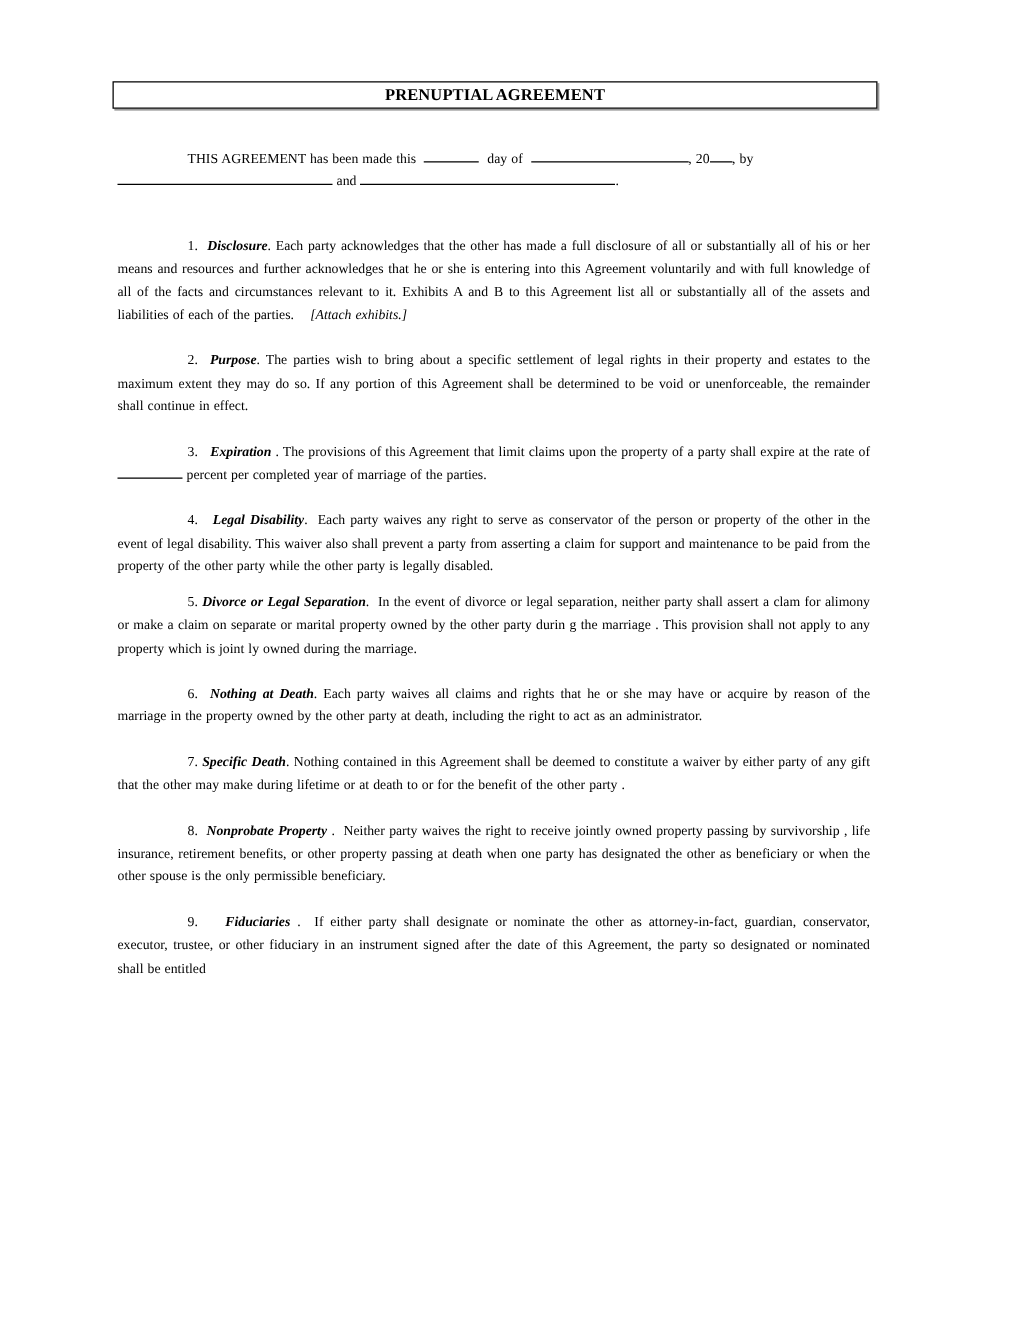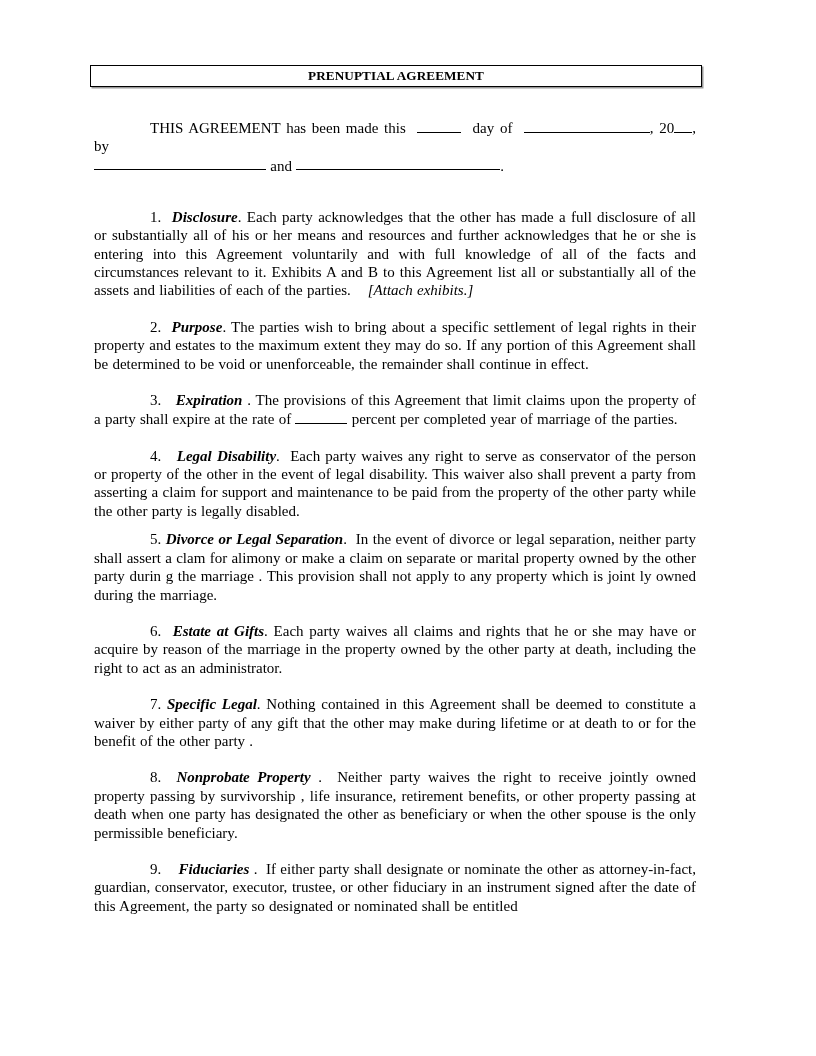--- a/index.html
+++ b/index.html
@@ -52,21 +52,21 @@
   #body-region {
     position: absolute;
     left: 94px;
     top: 118px;
     width: 602px;
   }
 
   p.para {
     margin: 0;
     padding: 0;
-    font-size: 15px;
+    font-size: 11px;
     line-height: 18.4px;
     text-align: justify;
     text-justify: inter-word;
     text-indent: 56px;
     word-spacing: 0.5px;
   }
 
   
   .gap-sm { height: 10px; }
   .gap-md { height: 15px; }
@@ -121,25 +121,25 @@
     <div class="gap-lg"></div>
 
     <p class="para"><span class="sec-num">4.</span><span>&nbsp;&nbsp; </span><span class="sec-title">Legal Disability</span><span>.</span><span>&nbsp; </span><span>Each party  waives  any right   to serve  as conservator   of the person or property of the  other in  the  event  of legal  disability.    This  waiver  also shall  prevent  a party  from  asserting   a claim  for  support and maintenance   to be paid from  the  property  of the other party while  the other party is legally  disabled.</span></p>
 
     <div class="gap-sm"></div>
 
     <p class="para"><span class="sec-num">5.</span><span>&nbsp;</span><span class="sec-title">Divorce or Legal Separation</span><span>.</span><span>&nbsp; </span><span>In  the  event  of divorce   or legal   separation,  neither  party shall  assert a clam  for alimony   or make  a claim  on separate or marital   property  owned  by the  other party  durin g the  marriage . This  provision   shall  not apply  to any property which is joint ly owned  during the marriage.</span></p>
 
     <div class="gap-lg"></div>
 
-    <p class="para"><span class="sec-num">6.</span><span>&nbsp; </span><span class="sec-title">Estate at Gifts</span><span>.</span><span> </span><span>Each party  waives  all  claims   and rights   that he or she may  have  or acquire  by reason  of the  marriage   in  the  property  owned  by the  other  party  at death, including the right    to act as an administrator.</span></p>
+    <p class="para"><span class="sec-num">6.</span><span>&nbsp; </span><span class="sec-title">Nothing at Death</span><span>.</span><span> </span><span>Each party  waives  all  claims   and rights   that he or she may  have  or acquire  by reason  of the  marriage   in  the  property  owned  by the  other  party  at death, including the right    to act as an administrator.</span></p>
 
     <div class="gap-lg"></div>
 
-    <p class="para"><span class="sec-num">7.</span><span>&nbsp;</span><span class="sec-title">Specific Legal</span><span>.</span><span> </span><span>Nothing  contained  in this  Agreement   shall  be deemed to constitute  a waiver  by either  party  of any gift  that  the  other  may  make  during  lifetime   or at death to or for the benefit of the other   party .</span></p>
+    <p class="para"><span class="sec-num">7.</span><span>&nbsp;</span><span class="sec-title">Specific Death</span><span>.</span><span> </span><span>Nothing  contained  in this  Agreement   shall  be deemed to constitute  a waiver  by either  party  of any gift  that  the  other  may  make  during  lifetime   or at death to or for the benefit of the other   party .</span></p>
 
     <div class="gap-lg"></div>
 
     <p class="para"><span class="sec-num">8.</span><span>&nbsp; </span><span class="sec-title">Nonprobate Property</span><span>&nbsp;</span><span>.</span><span>&nbsp; </span><span>Neither  party waives  the right  to receive  jointly   owned  property  passing   by  survivorship , life   insurance,  retirement   benefits,   or other  property  passing  at death when  one party  has  designated  the  other as beneficiary   or when  the other spouse is the  only permissible beneficiary.</span></p>
 
     <div class="gap-lg"></div>
 
     <p class="para"><span class="sec-num">9.</span><span>&nbsp;&nbsp;&nbsp; </span><span class="sec-title">Fiduciaries</span><span>&nbsp;</span><span>.</span><span>&nbsp; </span><span>If  either   party  shall   designate   or nominate   the  other  as attorney-in-fact,  guardian,  conservator,  executor,  trustee,  or other fiduciary  in an instrument  signed  after the  date of this  Agreement,  the party so designated  or nominated  shall  be entitled</span></p>
 
   </div>

